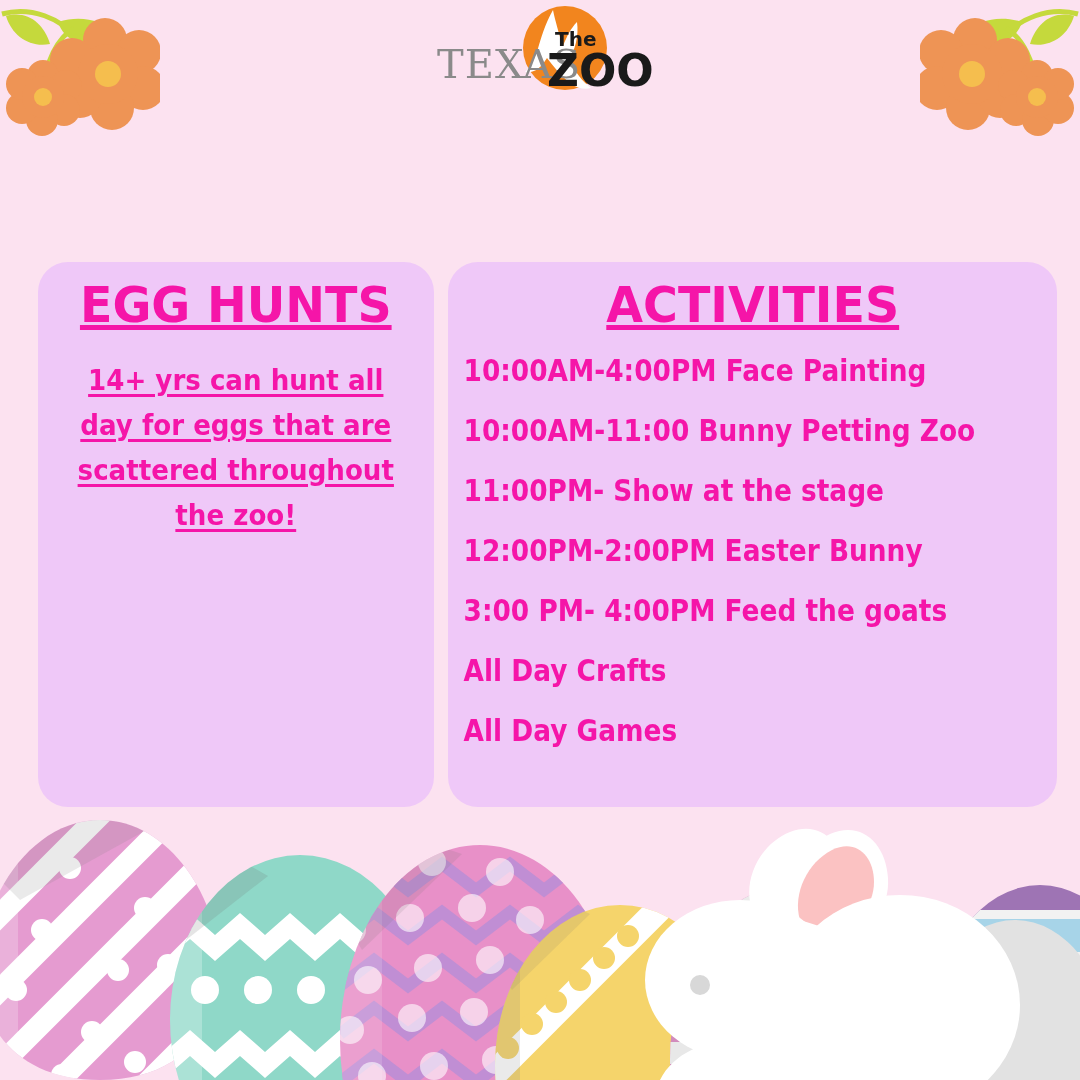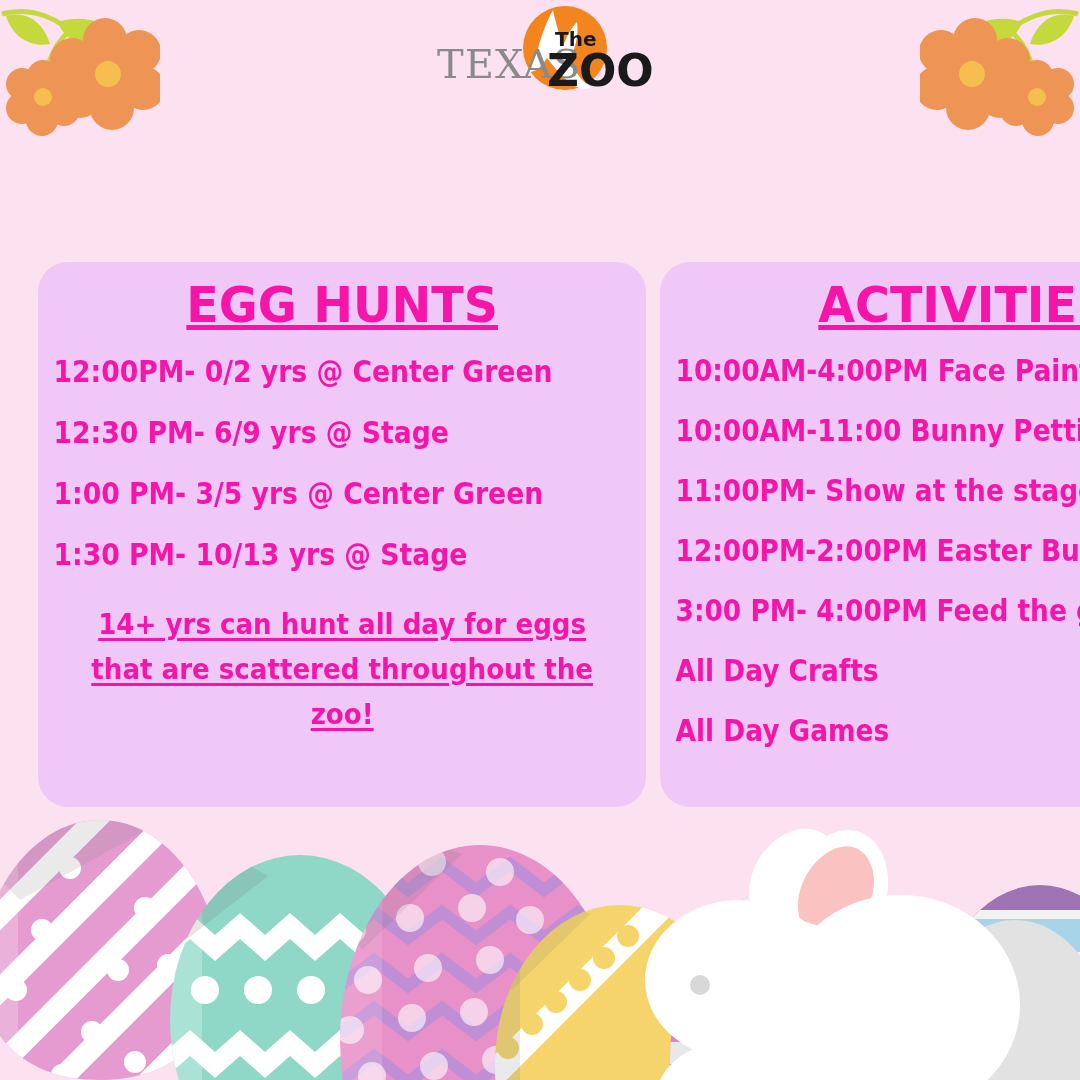--- a/index.html
+++ b/index.html
@@ -221,26 +221,20 @@
       <text x="130" y="42" font-family="DejaVu Sans, sans-serif" font-size="20" font-weight="bold" fill="#1A1A1A">The</text>
       <text x="122" y="82" font-family="DejaVu Sans, sans-serif" font-size="44" font-weight="bold" fill="#1A1A1A">ZOO</text>
     </svg>
   </div>
 
 
   <div id="cards">
 
     <div class="card left">
       <div class="card-heading">EGG HUNTS</div>
-      <ul class="event-list">
-        <li class="event-item">12:00PM- 0/2 yrs @ Center Green</li>
-        <li class="event-item">12:30 PM- 6/9 yrs @ Stage</li>
-        <li class="event-item">1:00 PM- 3/5 yrs @ Center Green</li>
-        <li class="event-item">1:30 PM- 10/13 yrs @ Stage</li>
-      </ul>
       <div class="event-note"> 14+ yrs can hunt all day for eggs that are scattered throughout the zoo!</div>
     </div>
 
     <div class="card right">
       <div class="card-heading">ACTIVITIES</div>
       <ul class="event-list">
         <li class="event-item">10:00AM-4:00PM Face Painting</li>
         <li class="event-item">10:00AM-11:00 Bunny Petting Zoo</li>
         <li class="event-item">11:00PM- Show at the stage</li>
         <li class="event-item">12:00PM-2:00PM Easter Bunny</li>

